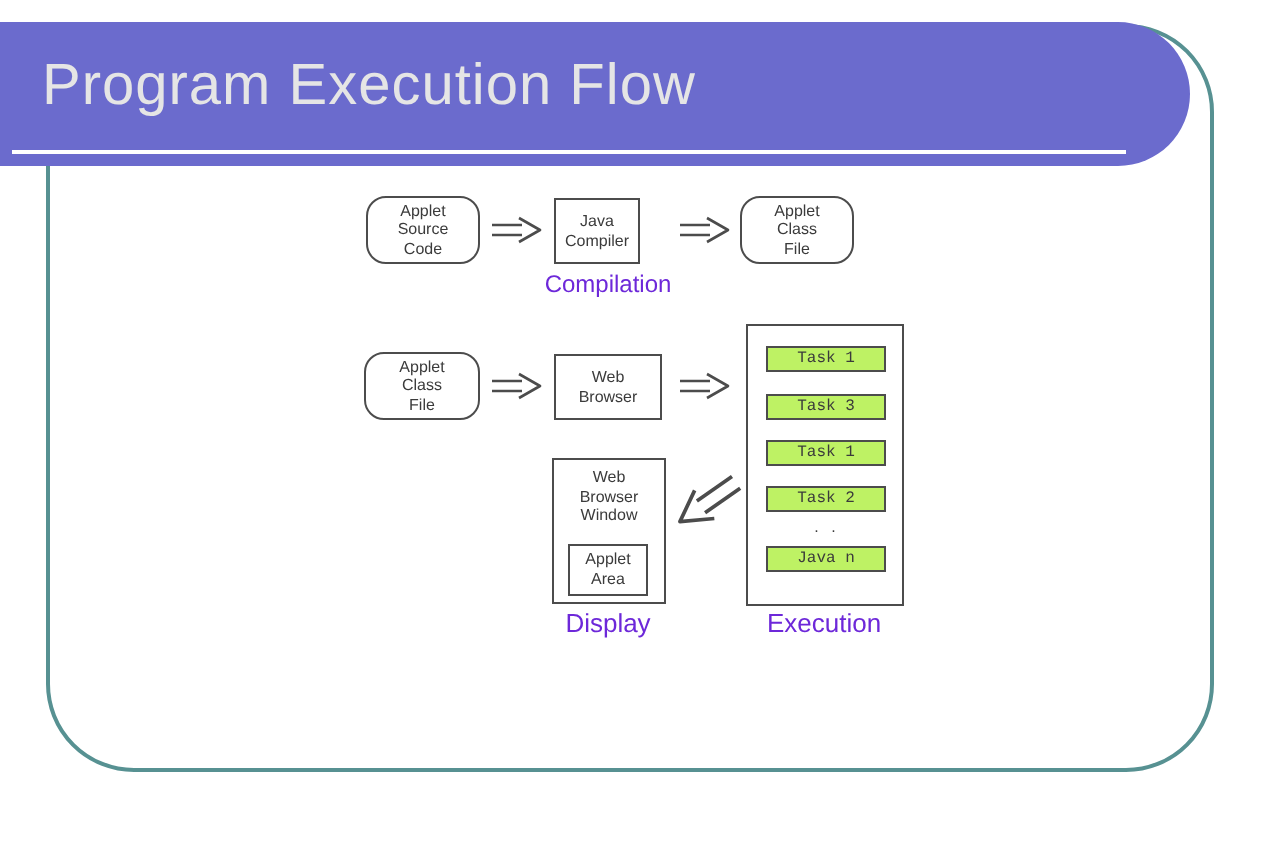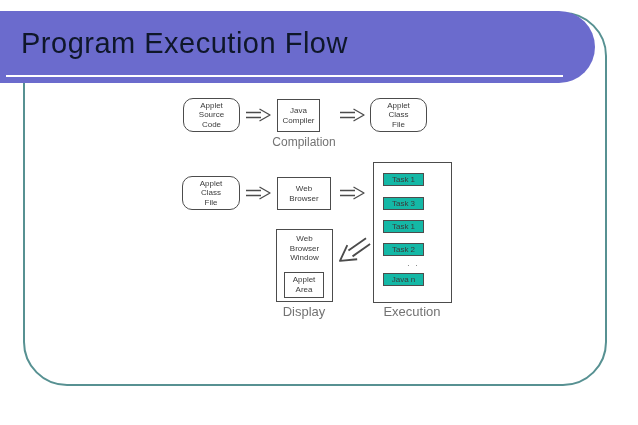--- a/index.html
+++ b/index.html
@@ -13,46 +13,46 @@
     box-sizing:border-box; border:2px solid var(--frame,#579192);
     border-radius:44px; background:transparent;
   }
   
   .banner {
     position:absolute; left:0; top:11px; width:595px; height:72px;
     background:var(--banner,#6b6bcd); border-radius:0 36px 36px 0;
   }
   .banner-title {
     position:absolute; left:21px; top:15px; font-size:29px; line-height:1.2;
-    color:#0f172a; letter-spacing:0.5px; white-space:nowrap;
+    color:#e5e5e5; letter-spacing:0.5px; white-space:nowrap;
   }
   .banner-underline {
     position:absolute; left:6px; top:64px; width:557px; height:2px; background:#fff;
   }
   
   .box {
     position:absolute; box-sizing:border-box; border:1px solid #4c4c4c;
     background:#fff; color:#3b3b3b; font-size:8px; line-height:1.18;
     display:flex; align-items:center; justify-content:center; text-align:center;
     white-space:pre-line;
   }
   .rounded { border-radius:10px; }
   .caption {
-    position:absolute; color:#737373; font-size:12px; text-align:center; white-space:nowrap;
+    position:absolute; color:#6d28d9; font-size:12px; text-align:center; white-space:nowrap;
   }
   .flow-arrow { position:absolute; }
   .flow-arrow svg { display:block; width:100%; height:100%; }
   .exec-container {
     position:absolute; left:373px; top:162px; width:79px; height:141px;
     box-sizing:border-box; border:1px solid #4c4c4c; background:#fff;
   }
   .task {
-    position:absolute; left:9px; width:41px; height:13px; box-sizing:border-box;
-    border:1px solid #4c4c4c; background:#14b8a6; color:#3b3b3b; font-size:8px;
-    display:flex; align-items:center; justify-content:center;
+    position:absolute; left:9px; width:60px; height:13px; box-sizing:border-box;
+    border:1px solid #4c4c4c; background:#bef264; color:#3b3b3b; font-size:8px;
+    display:flex; align-items:center; justify-content:center;font-family:Liberation Mono, monospace;
   }
   .ellipsis {
     position:absolute; left:0; width:79px; text-align:center; color:#3b3b3b;
     font-size:8px; letter-spacing:2px; line-height:8px;
   }
   .browser-window {
     position:absolute; left:276px; top:229px; width:57px; height:73px;
     box-sizing:border-box; border:1px solid #4c4c4c; background:#fff;
     color:#3b3b3b; font-size:8px; line-height:1.2; text-align:center;
     white-space:pre-line; padding-top:4px;

